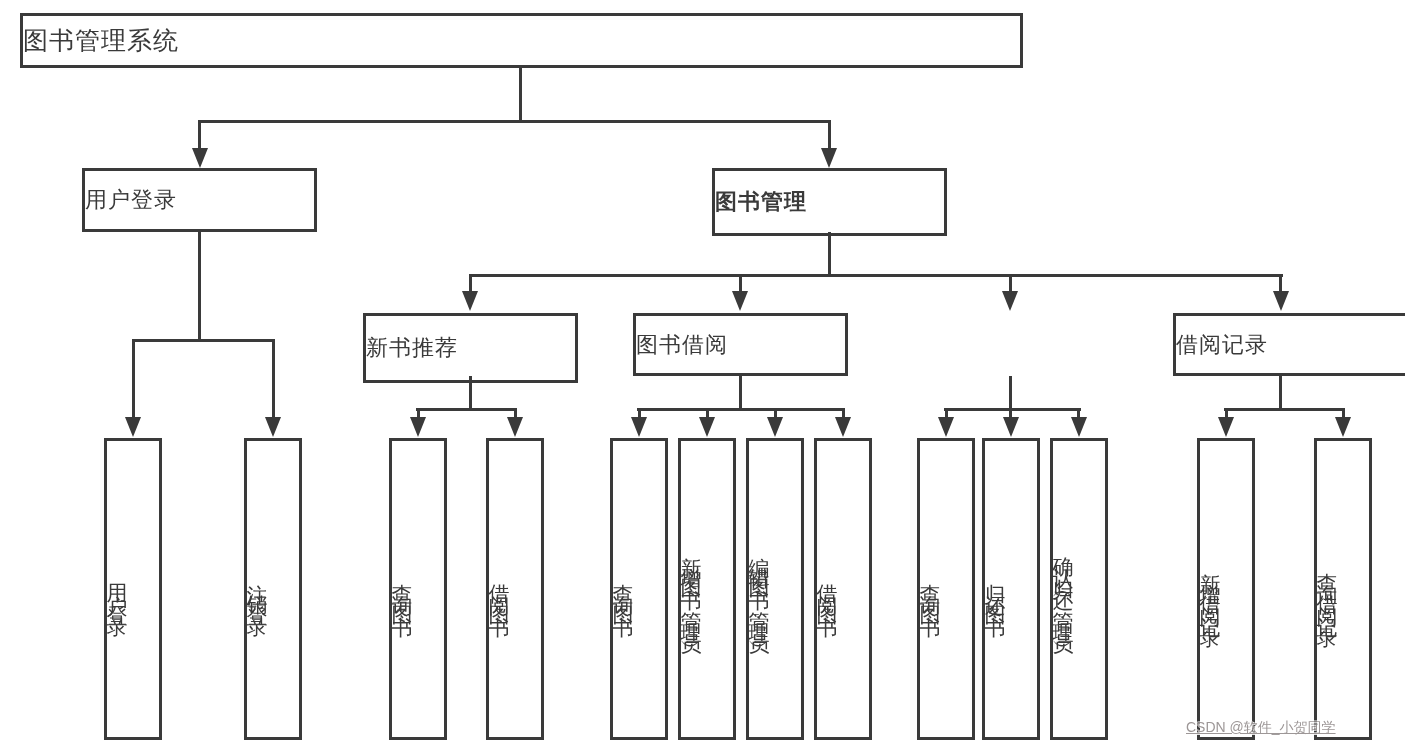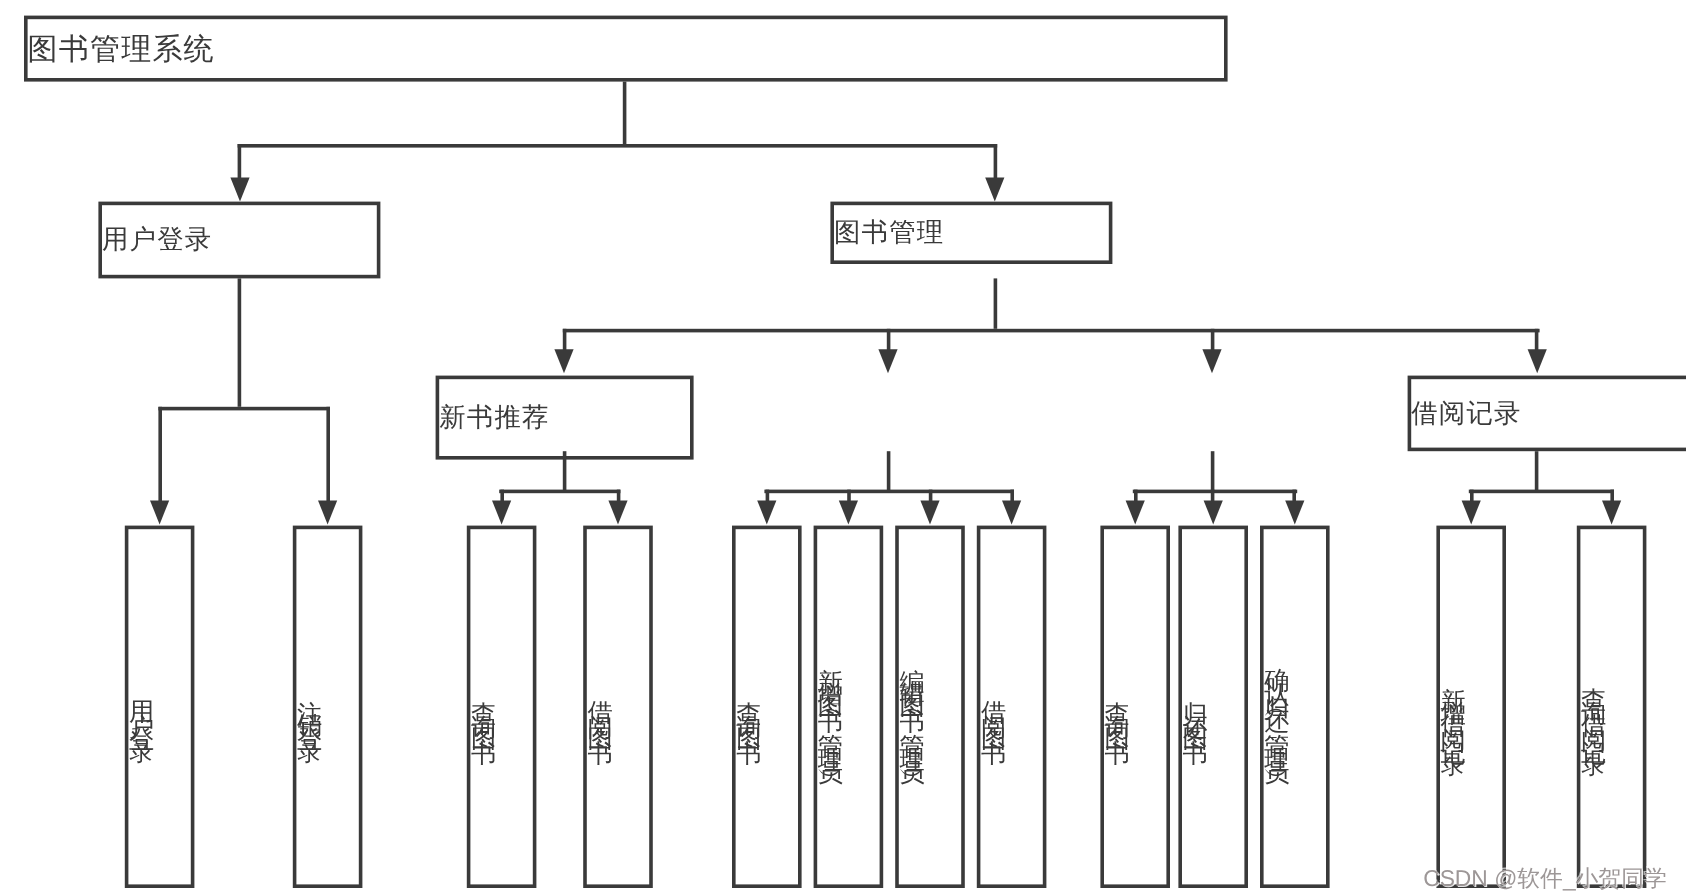--- a/index.html
+++ b/index.html
@@ -25,23 +25,24 @@
     writing-mode:vertical-rl;text-orientation:mixed;
     font-size:21px;letter-spacing:11px;color:var(--text);line-height:1;
   }
   .line{position:absolute;background:var(--line);}
   .arrowhead{
     position:absolute;width:0;height:0;
     border-left:8px solid transparent;border-right:8px solid transparent;
     border-top:20px solid var(--line);
   }
   .watermark{
-    position:absolute;left:1186px;top:719px;font-size:19px;
+    position:absolute;left:1186px;top:719px;font-size:14px;
     color:var(--watermark);white-space:nowrap;
     text-shadow:1px 1px 0 rgba(255,255,255,.85), -1px -1px 0 rgba(255,255,255,.6);
+    text-decoration:underline;
   }
 </style>
 </head>
 <body>
 
 <div id="canvas">
 
   <div class="box" style="left:20px;top:13px;width:1003px;height:55px;">
     <span class="hlabel title-label">图书管理系统</span>
   </div>
@@ -49,21 +50,21 @@
   <div class="line" style="left:519px;top:68px;width:3px;height:52px;"></div>
   <div class="line" style="left:198px;top:120px;width:633px;height:3px;"></div>
   <div class="line" style="left:198px;top:120px;width:3px;height:30px;"></div>
   <div class="arrowhead" style="left:192px;top:148px;"></div>
   <div class="line" style="left:828px;top:120px;width:3px;height:30px;"></div>
   <div class="arrowhead" style="left:821px;top:148px;"></div>
 
   <div class="box" style="left:82px;top:168px;width:235px;height:64px;">
     <span class="hlabel">用户登录</span>
   </div>
-  <div class="box" style="left:692px;top:168px;width:235px;height:52px;">
+  <div class="box" style="left:712px;top:168px;width:235px;height:68px;font-weight:bold;">
     <span class="hlabel">图书管理</span>
   </div>
 
   <div class="line" style="left:198px;top:232px;width:3px;height:107px;"></div>
   <div class="line" style="left:132px;top:339px;width:143px;height:3px;"></div>
   <div class="line" style="left:132px;top:339px;width:3px;height:79px;"></div>
   <div class="arrowhead" style="left:125px;top:417px;"></div>
   <div class="line" style="left:272px;top:339px;width:3px;height:79px;"></div>
   <div class="arrowhead" style="left:265px;top:417px;"></div>
 
@@ -73,20 +74,23 @@
   <div class="arrowhead" style="left:462px;top:291px;"></div>
   <div class="line" style="left:739px;top:274px;width:3px;height:18px;"></div>
   <div class="arrowhead" style="left:732px;top:291px;"></div>
   <div class="line" style="left:1009px;top:274px;width:3px;height:18px;"></div>
   <div class="arrowhead" style="left:1002px;top:291px;"></div>
   <div class="line" style="left:1279px;top:274px;width:3px;height:18px;"></div>
   <div class="arrowhead" style="left:1273px;top:291px;"></div>
 
   <div class="box" style="left:363px;top:313px;width:215px;height:70px;">
     <span class="hlabel">新书推荐</span>
+  </div>
+  <div class="box" style="left:633px;top:313px;width:215px;height:63px;">
+    <span class="hlabel">图书借阅</span>
   </div>
   <div class="box" style="left:1173px;top:313px;width:248px;height:63px;">
     <span class="hlabel">借阅记录</span>
   </div>
 
   <div class="line" style="left:469px;top:376px;width:3px;height:34px;"></div>
   <div class="line" style="left:416px;top:408px;width:101px;height:3px;"></div>
   <div class="line" style="left:417px;top:408px;width:3px;height:12px;"></div>
   <div class="arrowhead" style="left:410px;top:417px;"></div>
   <div class="line" style="left:514px;top:408px;width:3px;height:12px;"></div>

